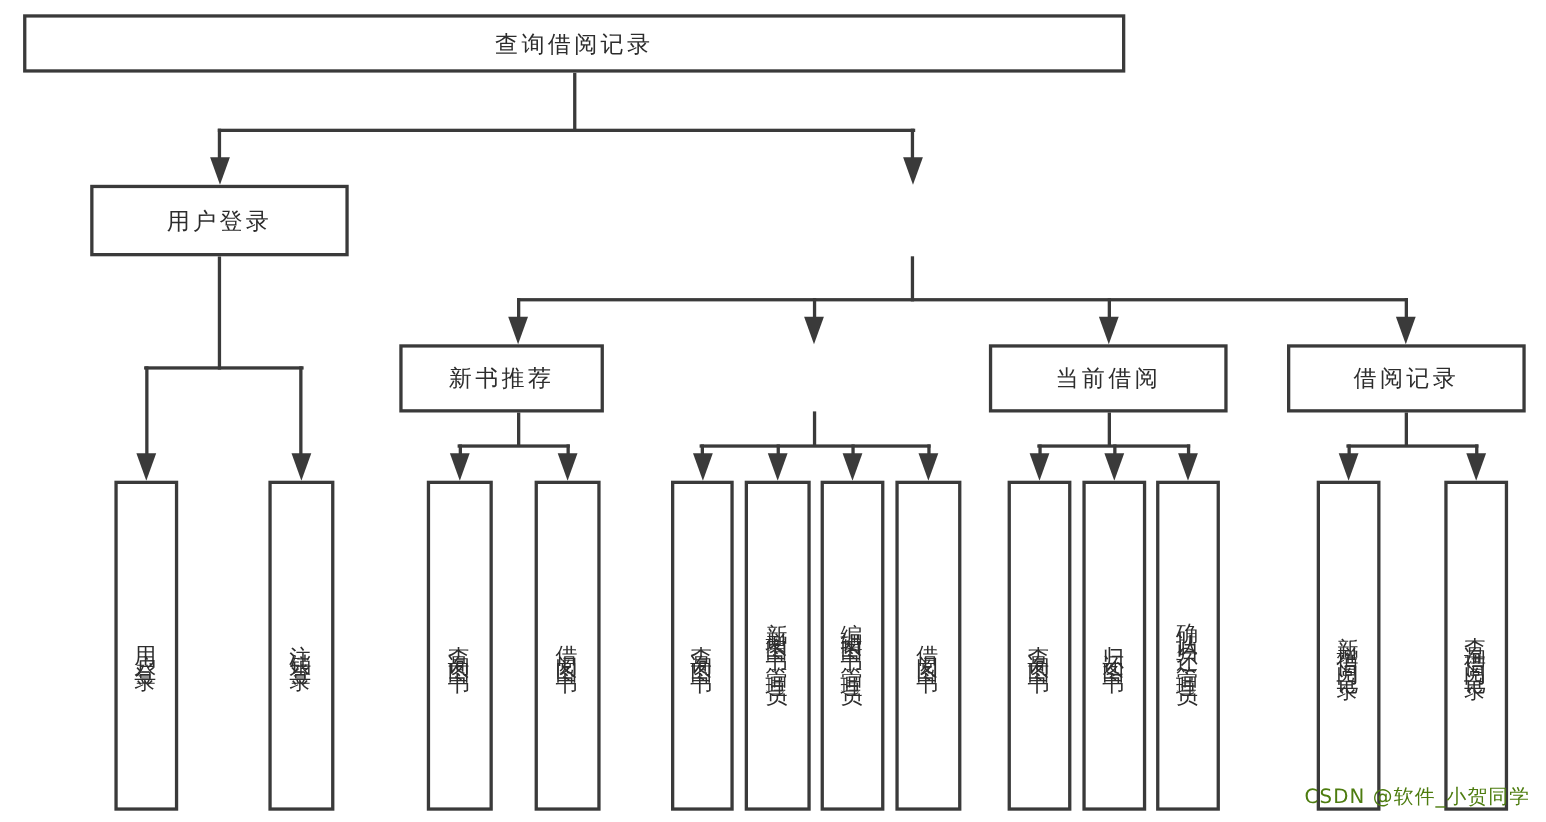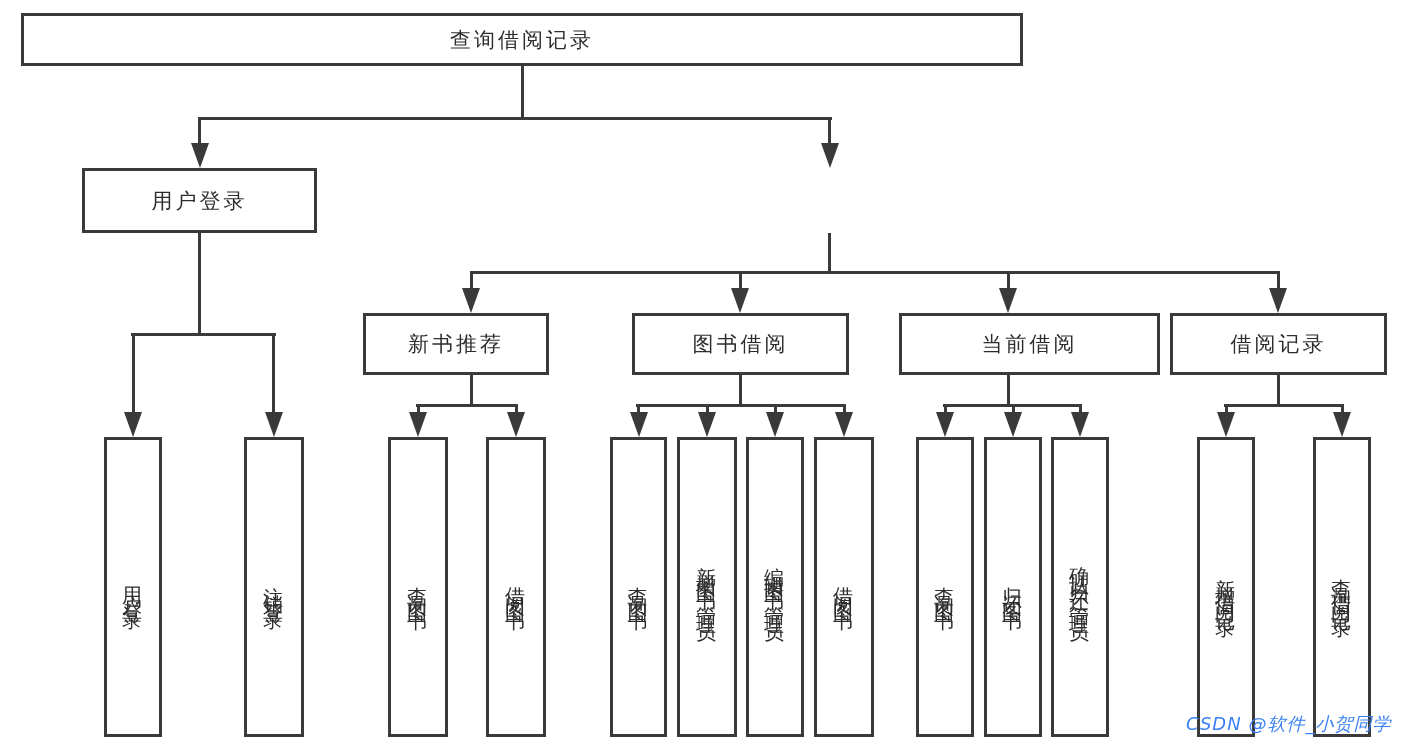--- a/index.html
+++ b/index.html
@@ -10,22 +10,22 @@
        display:flex;align-items:center;justify-content:center;color:#2d2d2d;}
   .hlabel{font-size:21px;letter-spacing:3px;white-space:nowrap;}
 
   .vbox span{writing-mode:vertical-rl;text-orientation:mixed;font-size:20px;
              letter-spacing:8px;color:#2d2d2d;}
 
   .line{position:absolute;background:#3a3a3a;}
   .arrow{position:absolute;width:0;height:0;border-left:9px solid transparent;
          border-right:9px solid transparent;border-top:25px solid #3a3a3a;}
 
-  .watermark{position:absolute;left:1186px;top:712px;font-size:18px;color:#3b82f6;
-             letter-spacing:1px;white-space:nowrap;font-style:italic;}
+  .watermark{position:absolute;left:1186px;top:712px;font-size:18px;color:#4d7c0f;
+             letter-spacing:1px;white-space:nowrap;}
 </style>
 </head>
 <body>
 
 <div id="stage">
 
   <div class="line" style="left:521px;top:66px;width:3px;height:52px;"></div>
   <div class="line" style="left:198px;top:117px;width:634px;height:3px;"></div>
   <div class="line" style="left:198px;top:117px;width:3px;height:29px;"></div>
   <div class="line" style="left:828px;top:117px;width:3px;height:29px;"></div>
@@ -88,24 +88,21 @@
     <span class="hlabel">查询借阅记录</span>
   </div>
 
   <div class="box" style="left:82px;top:168px;width:235px;height:65px;">
     <span class="hlabel">用户登录</span>
   </div>
 
   <div class="box" style="left:363px;top:313px;width:186px;height:62px;">
     <span class="hlabel">新书推荐</span>
   </div>
-  <div class="box" style="left:632px;top:313px;width:217px;height:62px;">
-    <span class="hlabel">图书借阅</span>
-  </div>
-  <div class="box" style="left:899px;top:313px;width:261px;height:62px;justify-content:center;">
+  <div class="box" style="left:899px;top:313px;width:217px;height:62px;justify-content:center;">
     <span class="hlabel">当前借阅</span>
   </div>
   <div class="box" style="left:1170px;top:313px;width:217px;height:62px;">
     <span class="hlabel">借阅记录</span>
   </div>
 
   <div class="box vbox" style="left:104px;top:437px;width:58px;height:300px;">
     <span>用户登录</span>
   </div>
   <div class="box vbox" style="left:244px;top:437px;width:60px;height:300px;">

